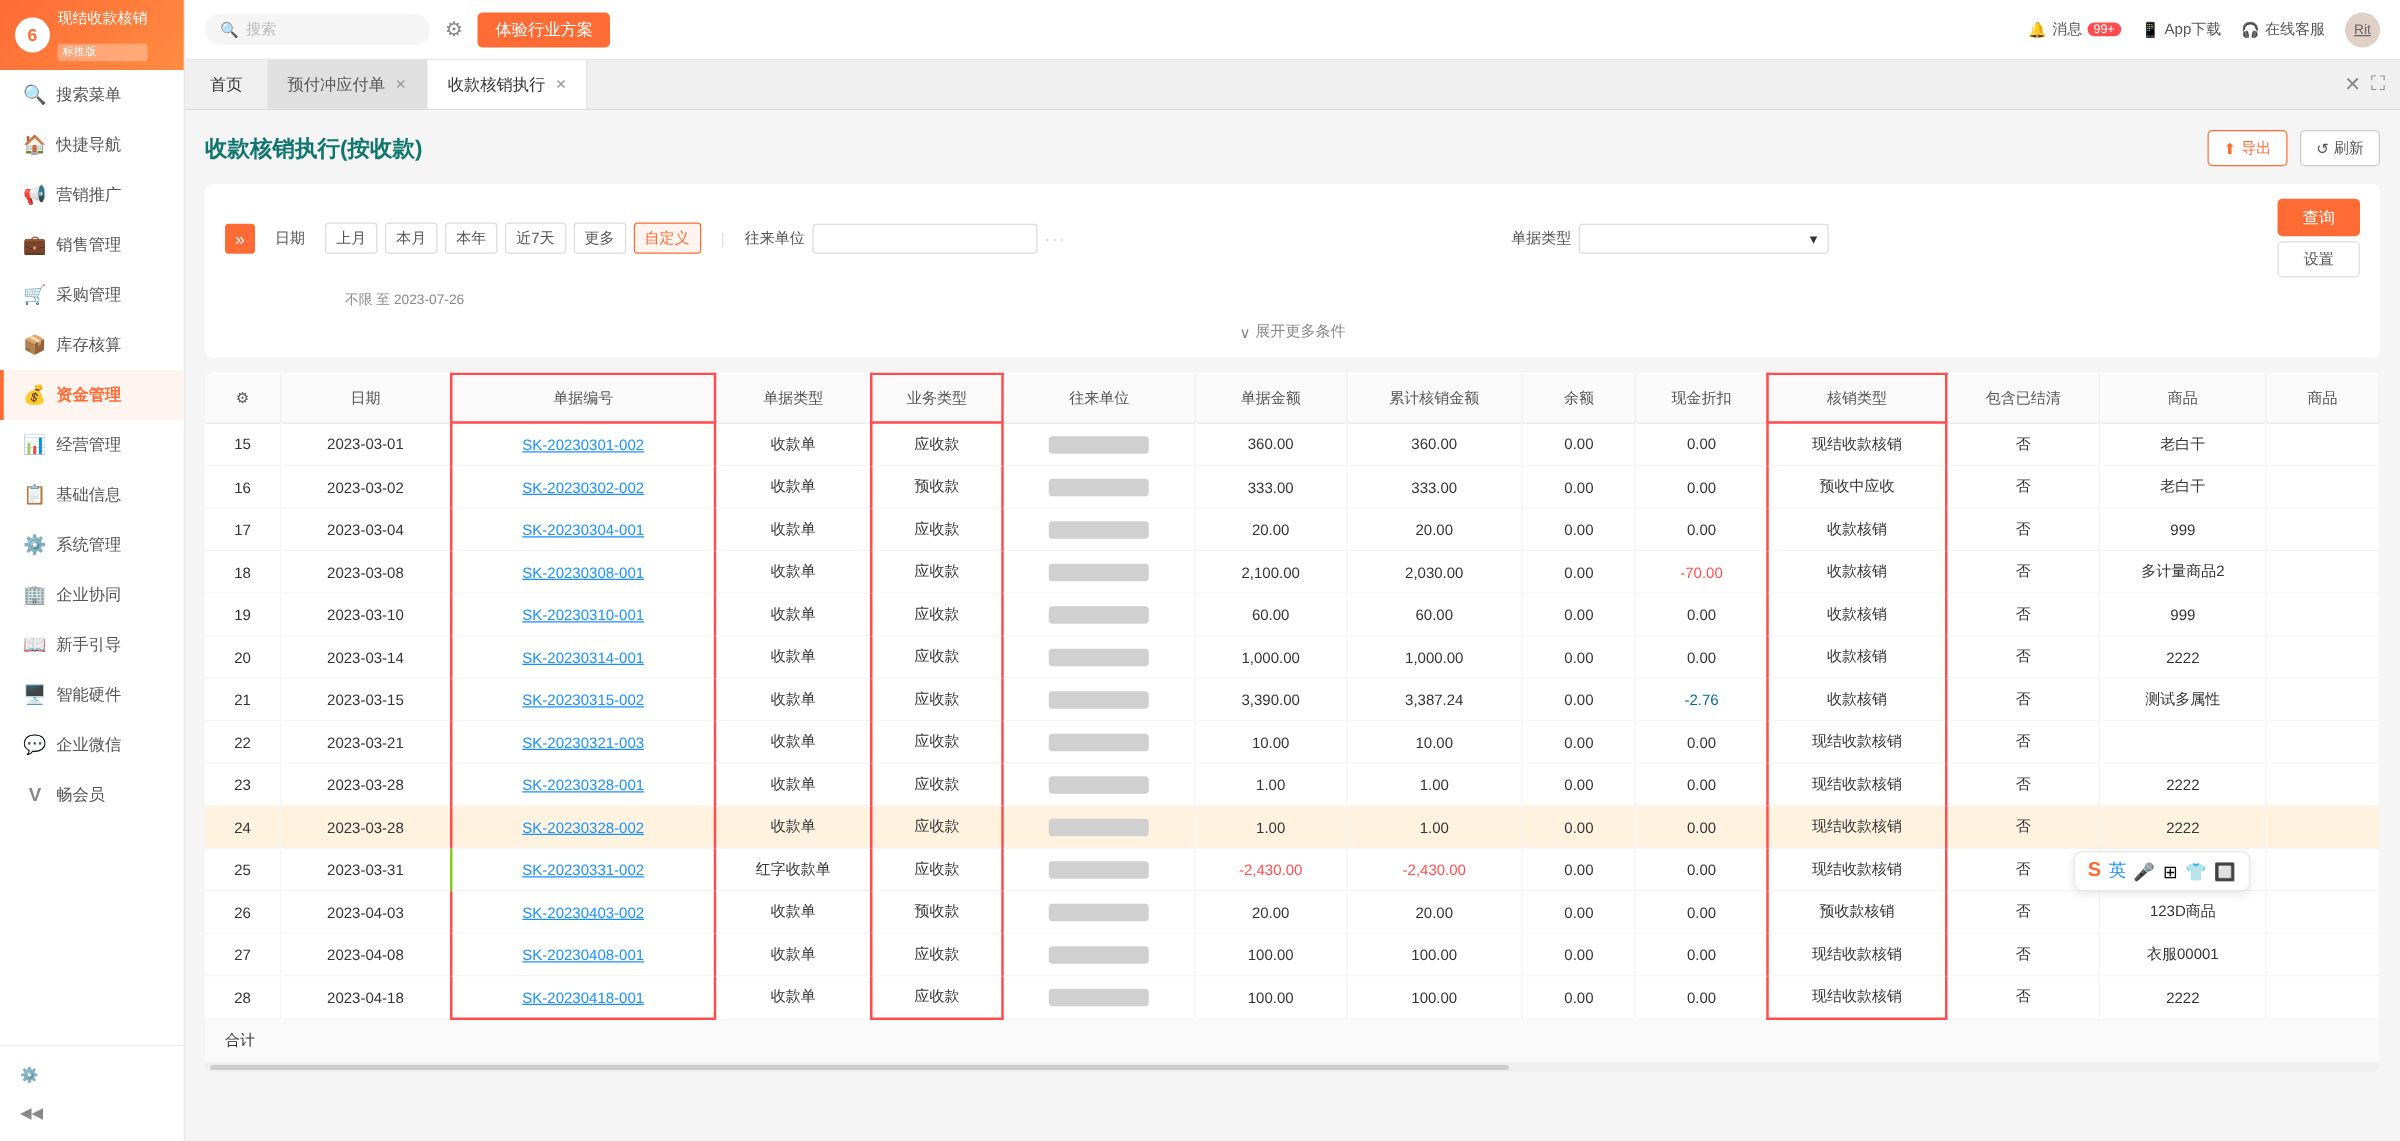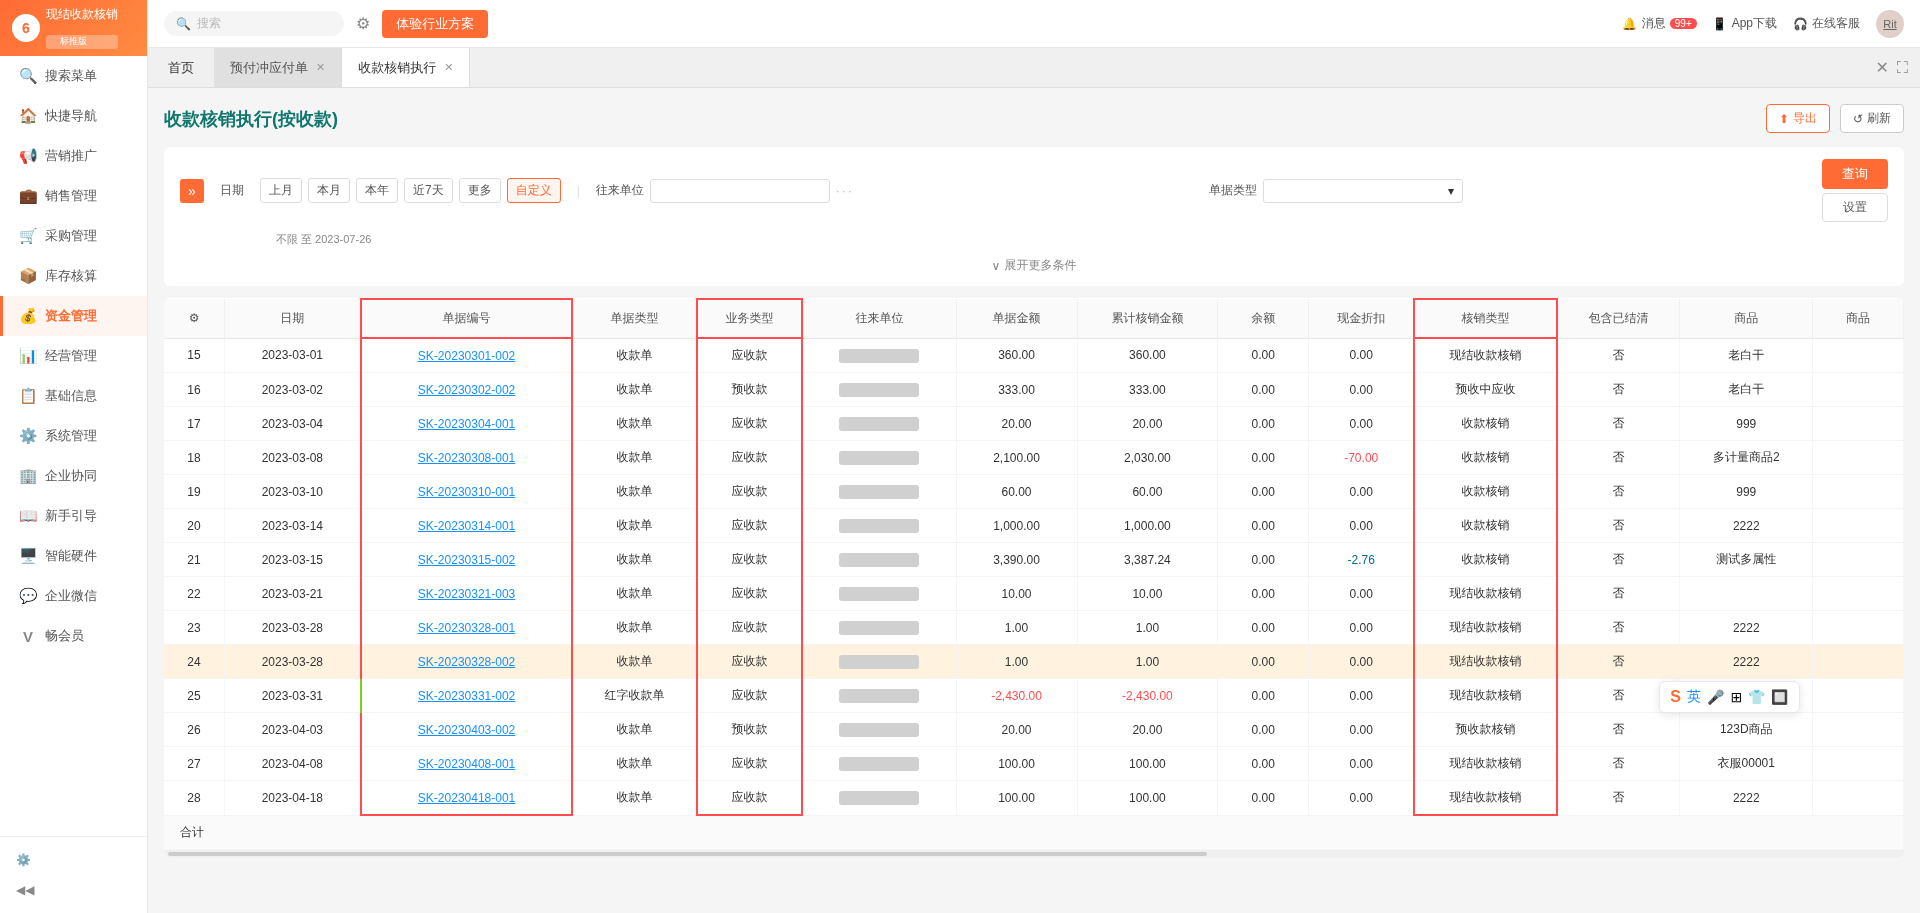--- a/index.html
+++ b/index.html
@@ -26,21 +26,21 @@
     .sidebar-logo-icon {
       width: 28px; height: 28px;
       background: #fff;
       border-radius: 50%;
       display: flex; align-items: center; justify-content: center;
       color: #ff6b35;
       font-size: 14px;
       font-weight: bold;
     }
     .sidebar-logo-text { color: #fff; font-size: 12px; line-height: 1.3; }
-    .sidebar-logo-badge { font-size: 9px; background: rgba(255,255,255,0.3); padding: 1px 14px; border-radius: 3px; margin-top: 12px; }
+    .sidebar-logo-badge { font-size: 9px; background: rgba(255,255,255,0.3); padding: 1px 4px; border-radius: 3px; margin-top: 12px; }
     .sidebar-item {
       display: flex; align-items: center; gap: 8px;
       padding: 11px 16px;
       color: #555;
       cursor: pointer;
       border-left: 3px solid transparent;
     }
     .sidebar-item.active { background: #fff5f0; color: #ff6b35; border-left-color: #ff6b35; font-weight: bold; }
     .sidebar-item-icon { font-size: 15px; width: 18px; text-align: center; }
     .sidebar-item-label { font-size: 13px; }

